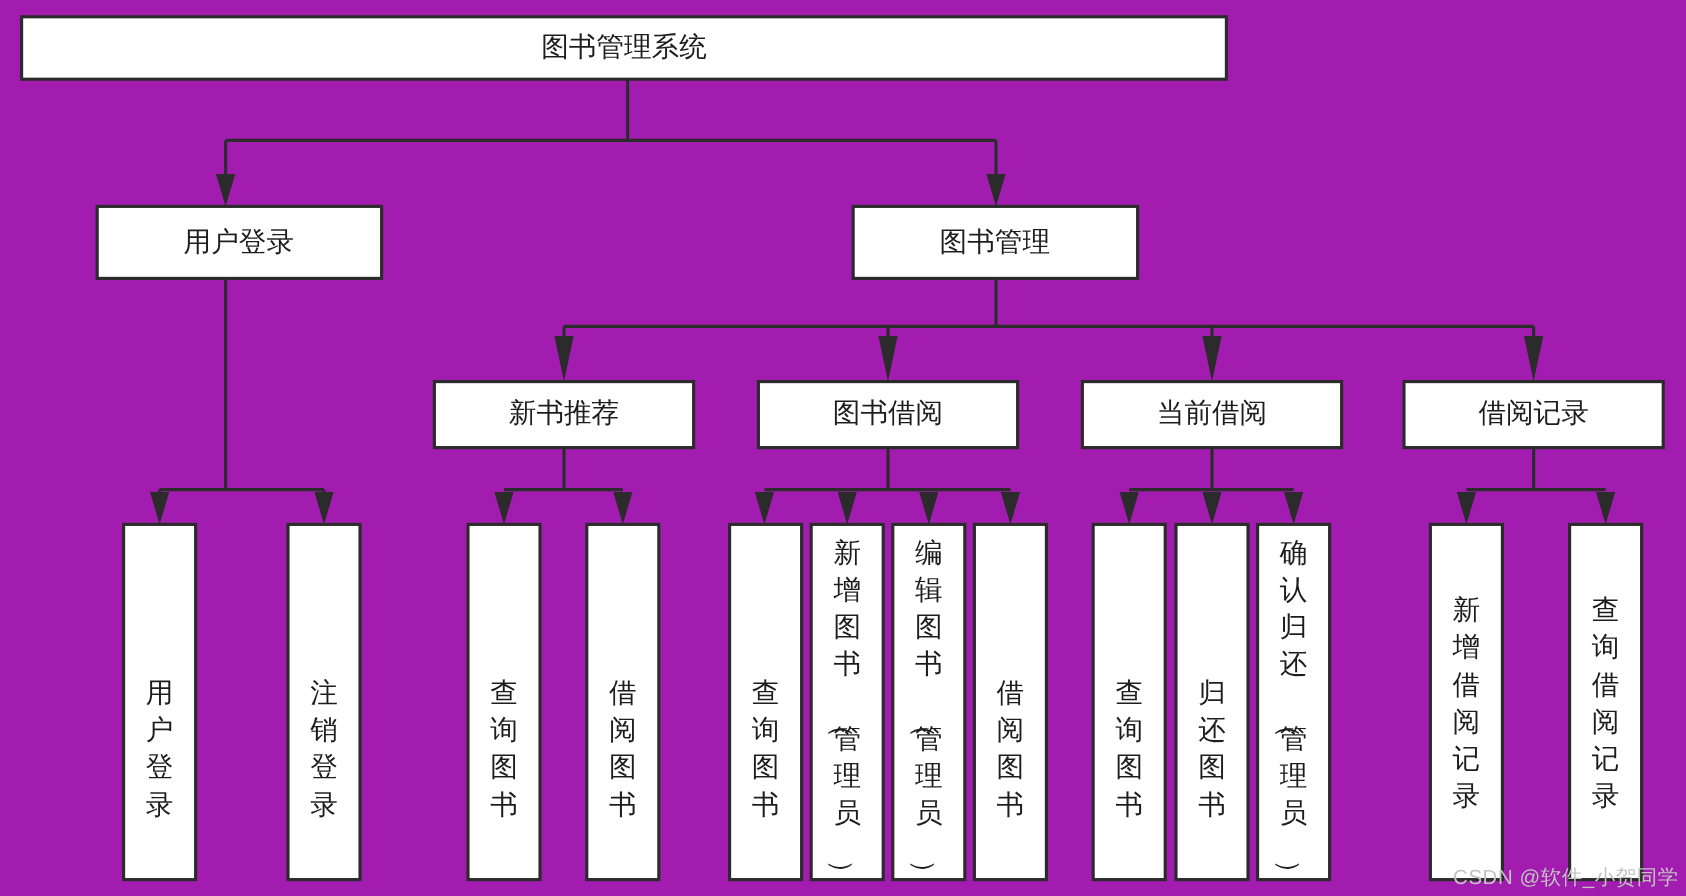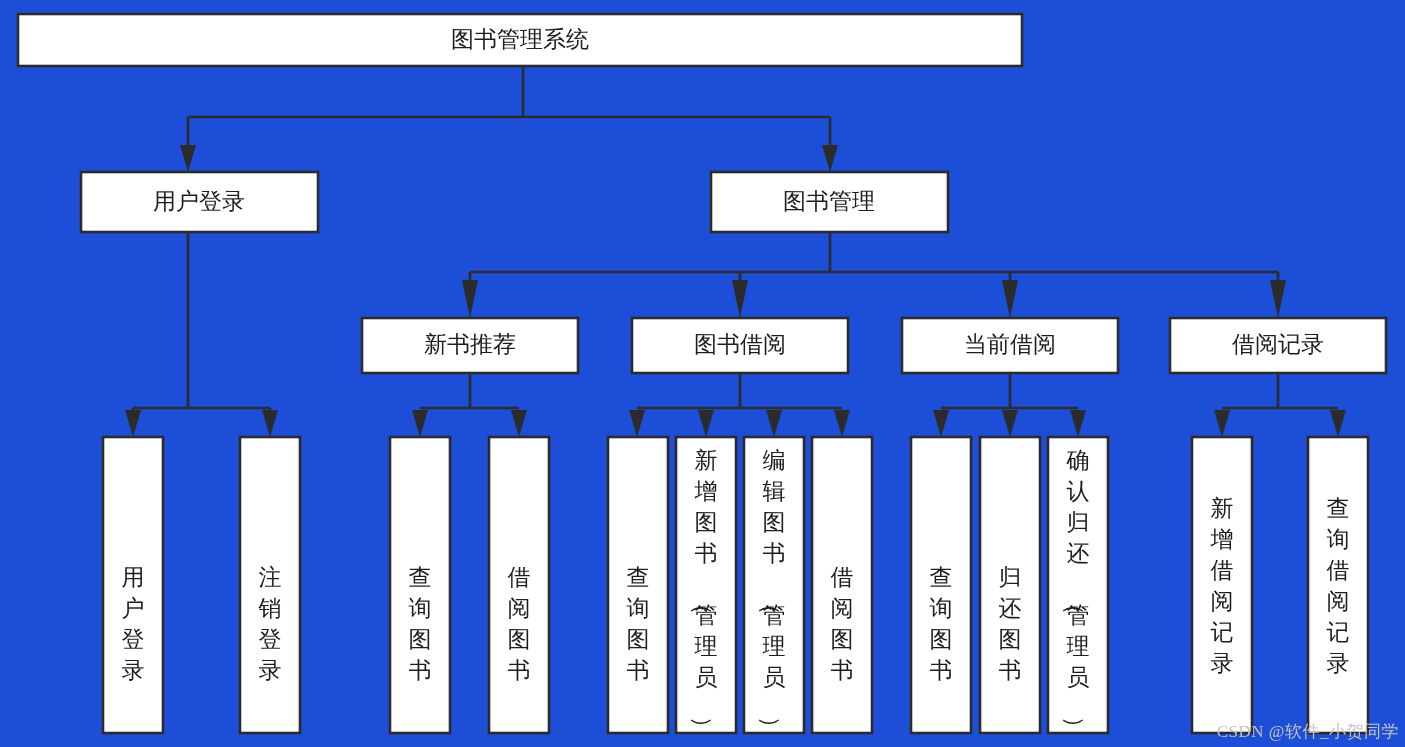--- a/index.html
+++ b/index.html
@@ -7,21 +7,21 @@
     padding: 0;
     background: #ffffff;
   }
   body {
     font-family: "Liberation Sans", "DejaVu Sans", sans-serif;
   }
   #diagram-root {
     position: relative;
     width: 1405px;
     height: 747px;
-    background: #1d4ed8;
+    background: #a21caf;
     overflow: hidden;
   }
   svg#tree-svg {
     position: absolute;
     left: 0;
     top: 0;
     width: 1405px;
     height: 747px;
     display: block;
   }
@@ -50,21 +50,21 @@
   .node-label-vertical {
     fill: #1d1d1d;
     font-family: "Liberation Sans", "DejaVu Sans", sans-serif;
     font-size: 23px;
     text-anchor: middle;
   }
   .watermark-text {
     position: absolute;
     right: 6px;
     bottom: 4px;
-    font-family: Liberation Serif, serif;
+    font-family: Liberation Sans, sans-serif;
     font-size: 17px;
     color: #c2c2c2;
     white-space: nowrap;
     letter-spacing: 0.5px;
     user-select: none;
   }
 </style>
 </head>
 <body>
 

